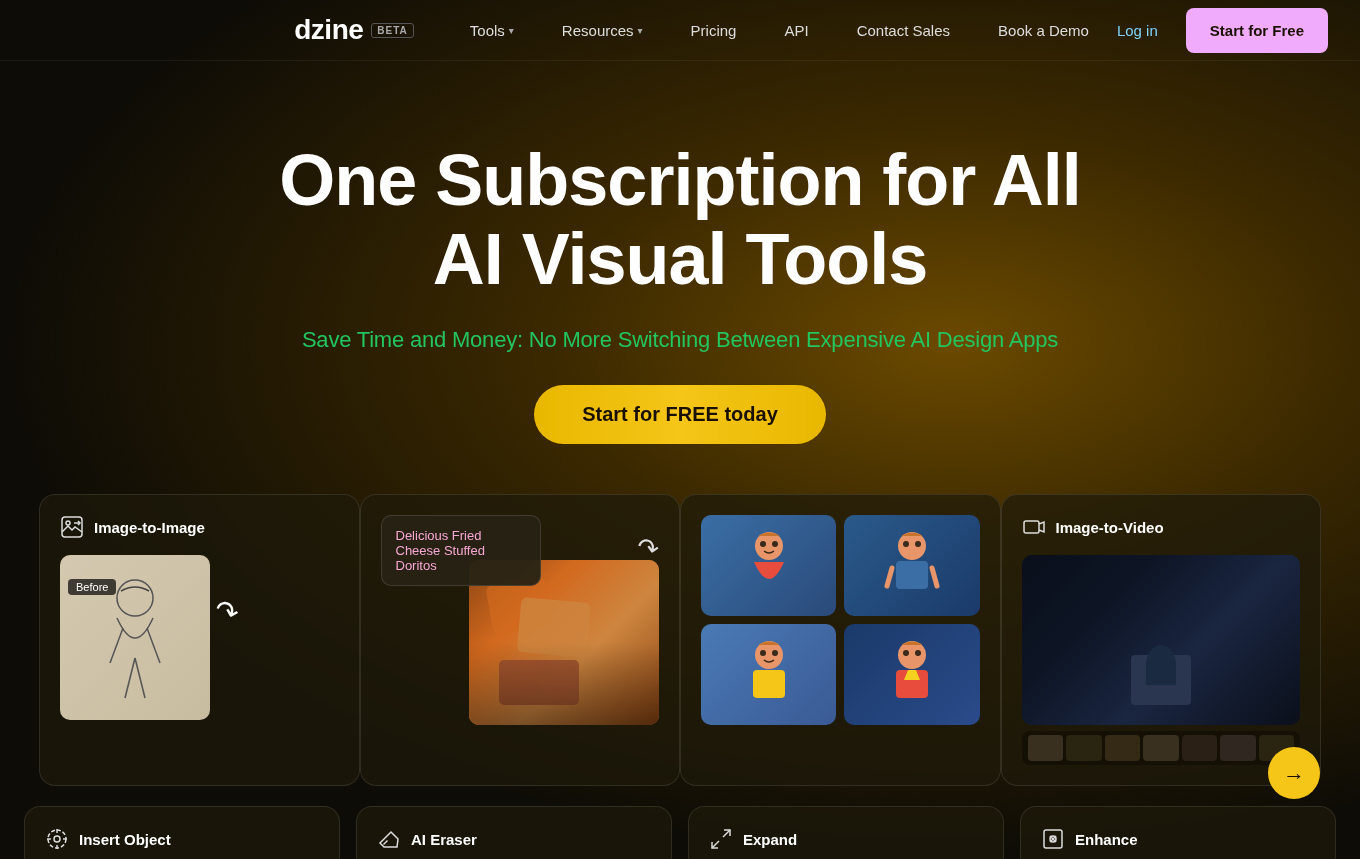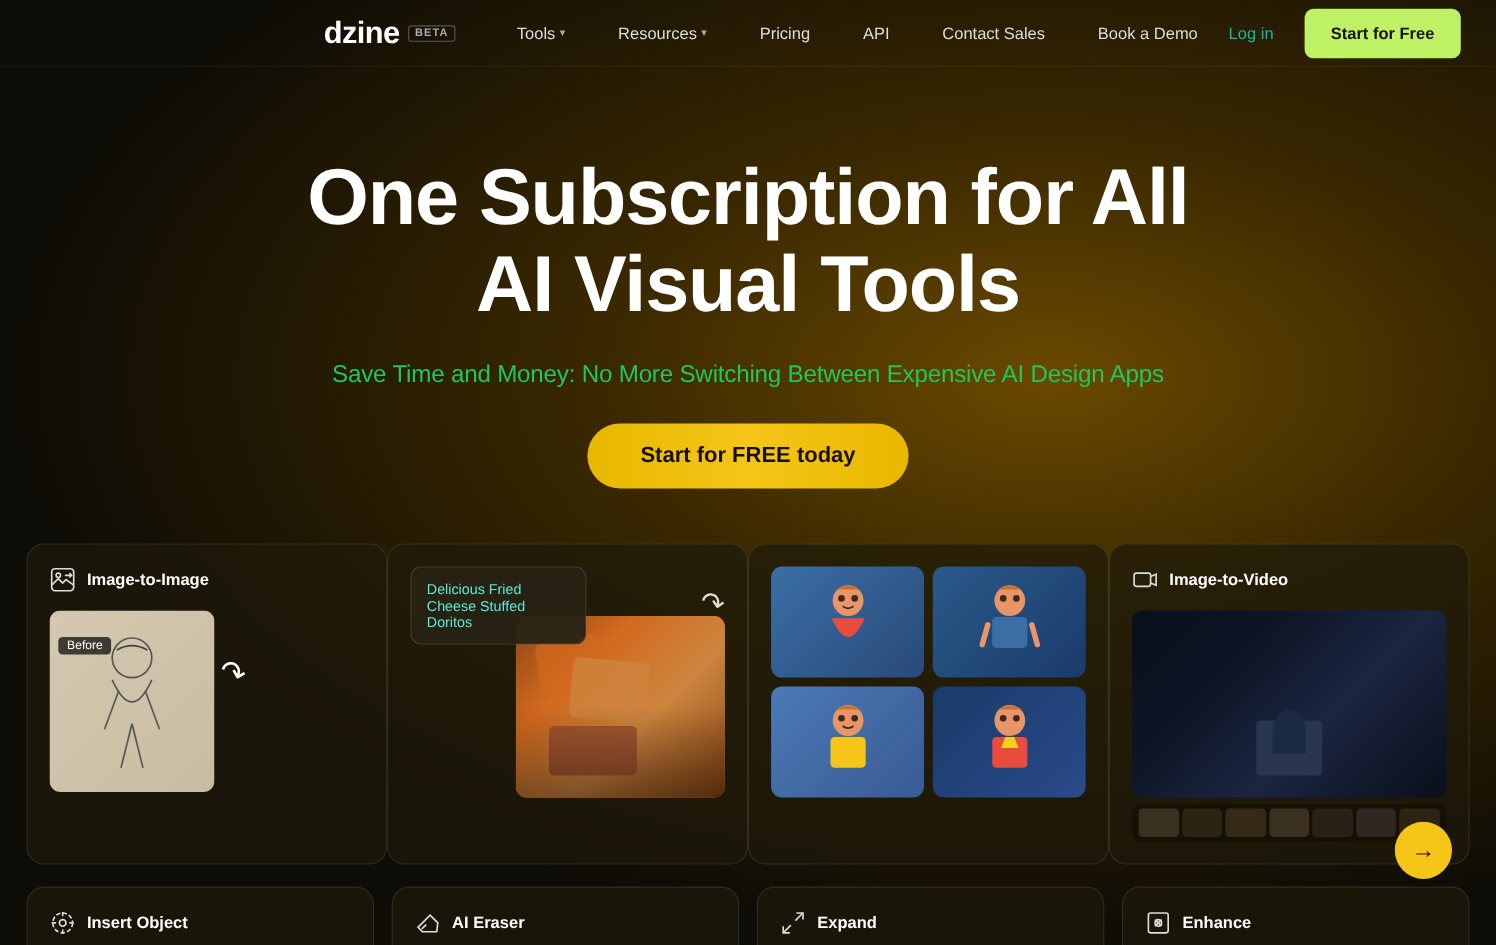--- a/index.html
+++ b/index.html
@@ -85,28 +85,28 @@
       color: #aaa;
     }
 
     .nav-right {
       display: flex;
       align-items: center;
       gap: 16px;
     }
 
     .login-btn {
-      color: #14b8a6;
+      color: #7dd3fc;
       font-size: 15px;
       cursor: pointer;
       padding: 8px 12px;
     }
 
     .cta-btn {
-      background: #bef264;
+      background: #f0abfc;
       color: #1a1000;
       font-size: 15px;
       font-weight: 700;
       padding: 14px 24px;
       border-radius: 8px;
       cursor: pointer;
       border: none;
       white-space: nowrap;
     }
 
@@ -150,21 +150,21 @@
     .hero-cta strong {
       font-weight: 700;
     }
 
     
     .cards-section {
       position: relative;
       z-index: 5;
       display: grid;
       grid-template-columns: repeat(4, 1fr);
-      padding: 0 24px 20px;
+      padding: 0 39px 20px;
       max-width: 1360px;
       margin: 0 auto;
     }
 
     .card {
       background: rgba(30, 25, 10, 0.7);
       border: 1px solid rgba(255,255,255,0.1);
       border-radius: 16px;
       padding: 20px;
       min-height: 290px;
@@ -264,21 +264,21 @@
     }
 
     .prompt-bubble {
       position: absolute;
       top: 0; left: 0;
       background: rgba(40,35,20,0.95);
       border: 1px solid rgba(255,255,255,0.12);
       border-radius: 10px;
       padding: 12px 14px;
       font-size: 13px;
-      color: #5eead4;
+      color: #f9a8d4;
       width: 160px;
       z-index: 2;
     }
 
     .food-img {
       position: absolute;
       bottom: 0; right: 0;
       width: 190px;
       height: 165px;
       border-radius: 10px;

